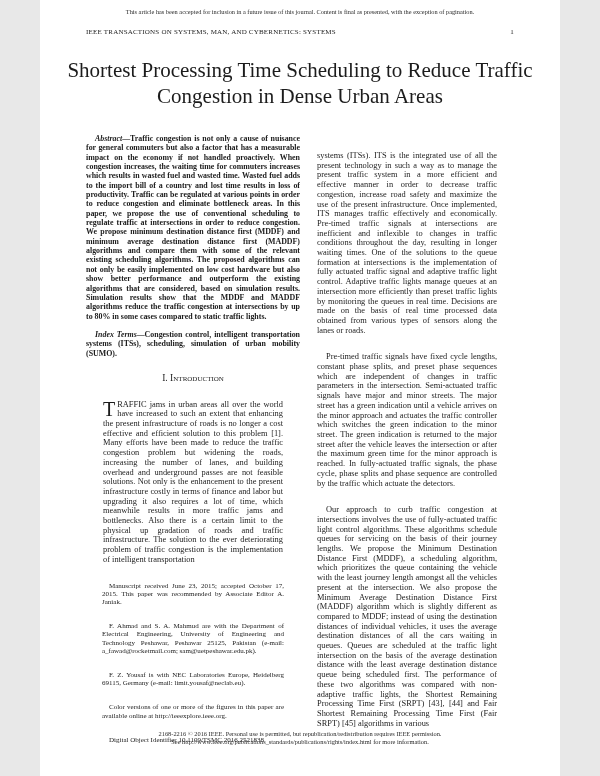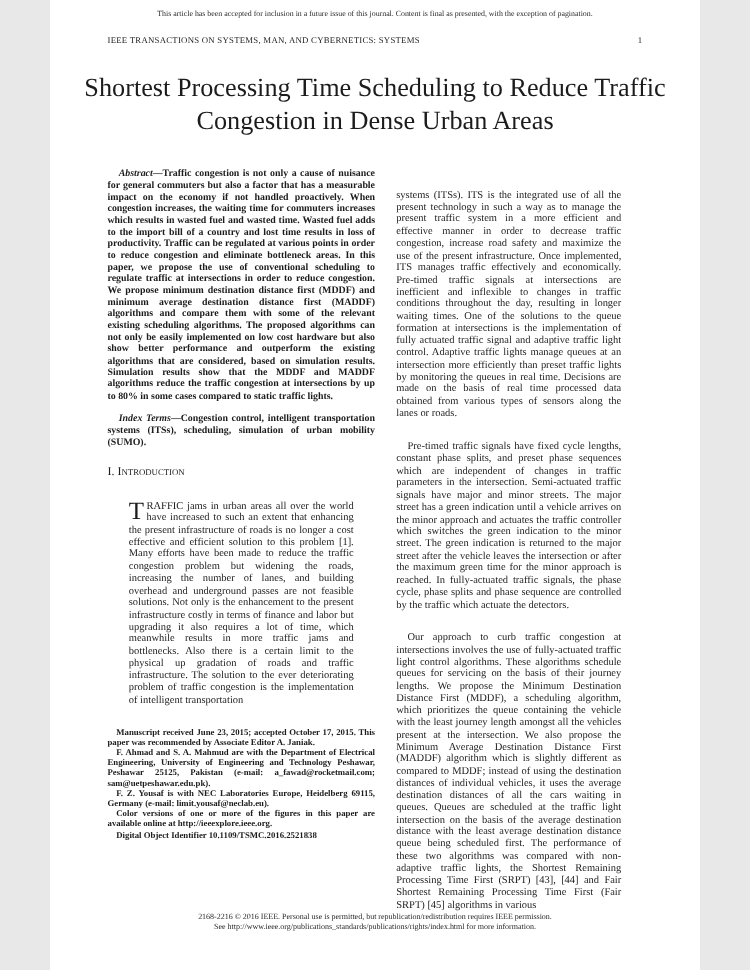--- a/index.html
+++ b/index.html
@@ -62,21 +62,21 @@
   .abstract-par, .terms-par {
     font-weight: bold;
     font-size: 7.9px;
     line-height: 9.35px;
     margin: 0;
     text-indent: 9px;
   }
   .terms-par { margin-top: 9px; }
   .lbl-italic { font-style: italic; }
   .sec-heading {
-    text-align: left;
+    text-align: center;
     font-variant: small-caps;
     font-size: 9.6px;
     margin: 15px 0 7px 0;
     font-weight: normal;
   }
   .body-par {
     margin: 17px;
     text-indent: 9px;
   }
   .body-par.first { text-indent: 0; }
@@ -85,21 +85,21 @@
     font-size: 20px;
     line-height: 17px;
     padding: 1px 2px 0 0;
   }
   .footnote {
     margin-top: 9px;
     font-size: 7px;
     line-height: 8.2px;
     text-align: justify;
   }
-  .footnote p { margin: 0; text-indent: 7px; font-weight: bold; }
+  .footnote p { margin: 16px; text-indent: 7px; }
   .footer {
     position: absolute;
     left: 0;
     right: 0;
     bottom: 30px;
     text-align: center;
     font-size: 6.4px;
     line-height: 8.2px;
     color: #2a2a2a;
   }

